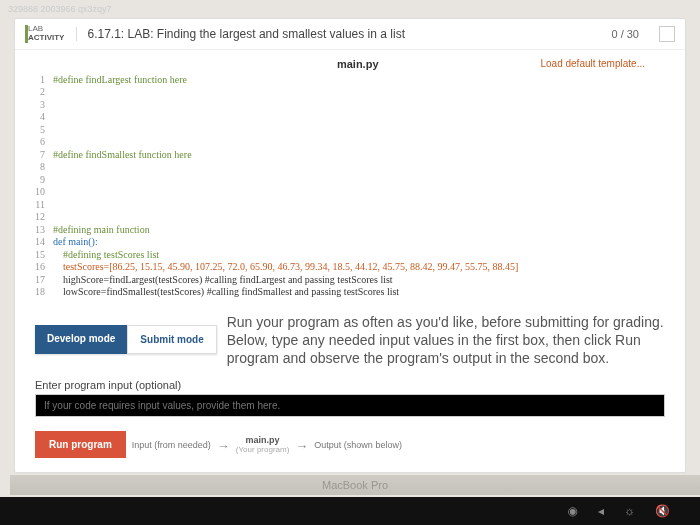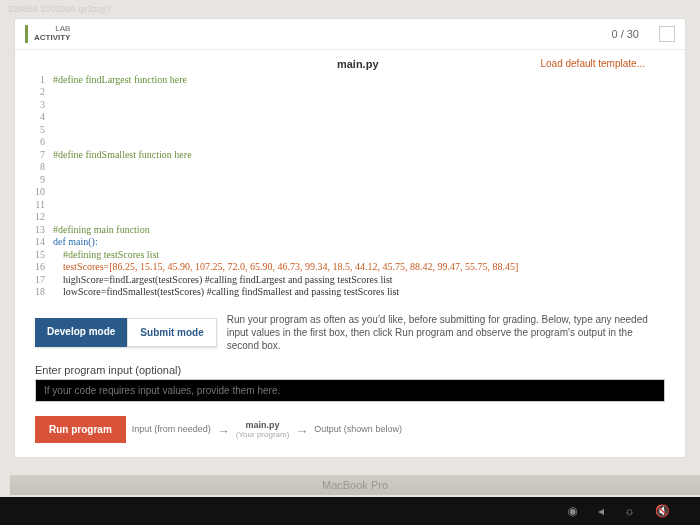--- a/index.html
+++ b/index.html
@@ -1,38 +1,38 @@
 <!DOCTYPE html>
 <html><head>
 <meta charset="utf-8">
 <style>
   * { box-sizing: border-box; margin: 0; padding: 0; }
   body { font-family: Arial, sans-serif; font-size: 11px; background: #e8e5e0; width: 700px; height: 525px; overflow: hidden; position: relative; }
   .watermark { position: absolute; top: 4px; left: 8px; color: #ccc; font-size: 9px; }
   .card { background: #fff; margin: 18px 14px 0 14px; border: 1px solid #ddd; border-radius: 2px; padding-bottom: 8px; }
   .header { display: flex; align-items: center; border-bottom: 1px solid #eee; padding: 6px 10px; }
-  .lab-tag { border-left: 3px solid #7a9b4a; padding-left: 6px; font-size: 8px; line-height: 1.1; color: #666; text-align: right; }
+  .lab-tag { border-left: 3px solid #7a9b4a; font-size: 8px; line-height: 1.1; color: #666; }
   .lab-tag .b { font-weight: bold; color: #555; }
   .title { font-size: 12px; color: #444; margin-left: 12px; padding-left: 10px; border-left: 1px solid #ddd; }
   .score { margin-left: auto; font-size: 11px; color: #666; display: flex; align-items: center; gap: 20px; }
   .score-box { width: 16px; height: 16px; border: 1px solid #ccc; }
   .filebar { display: flex; padding: 8px 40px 2px 40px; font-size: 11px; }
   .filename { margin-left: auto; margin-right: auto; font-weight: bold; color: #333; padding-left: 120px; }
   .load { color: #c85a1f; font-size: 10px; }
   .code { font-family: Liberation Serif, serif; font-size: 10px; padding: 2px 10px 6px 10px; color: #333; white-space: pre; overflow: hidden; line-height: 1.25; }
   .ln { display: inline-block; width: 20px; text-align: right; color: #999; margin-right: 8px; }
   .c1 { color: #6a8f3c; }
   .c2 { color: #2a6db0; }
   .c3 { color: #c85a1f; }
   .modes { display: flex; align-items: center; padding: 8px 20px; gap: 10px; }
   .mode-btns { display: flex; box-shadow: 0 1px 2px rgba(0,0,0,0.15); }
   .mode { padding: 8px 12px; font-size: 10px; font-weight: bold; cursor: pointer; }
   .mode.dev { background: #2a5a8a; color: #fff; }
   .mode.sub { background: #fff; color: #2a5a8a; border: 1px solid #ddd; }
-  .mode-desc { font-size: 10px; color: #555; line-height: 1.3; flex: 1; }
+  .mode-desc { font-size: 14px; color: #555; line-height: 1.3; flex: 1; }
   .input-sec { padding: 4px 20px 8px 20px; }
   .input-lbl { font-size: 11px; color: #444; margin-bottom: 3px; }
   .input-box { width: 100%; border: 1px solid #ccc; padding: 5px 8px; font-size: 10px; color: #999; background: #000000; }
   .runrow { display: flex; align-items: center; padding: 6px 20px; gap: 6px; font-size: 9px; color: #777; }
   .run-btn { background: #d9533a; color: #fff; padding: 8px 14px; font-size: 10px; font-weight: bold; border: none; cursor: pointer; }
   .arrow { font-size: 13px; color: #888; }
   .col { text-align: center; }
   .col .t { font-weight: bold; color: #555; font-size: 9px; }
   .col .s { color: #aaa; font-size: 8px; }
   .macbar { position: absolute; bottom: 30px; left: 10px; right: 0; text-align: center; color: #9a9690; font-size: 11px; background: linear-gradient(#d0ccc6,#c4c0ba); padding: 4px 0; }
@@ -42,20 +42,21 @@
 <body>
 
 <div class="watermark">329888 2003966 qx3zqy7</div>
 
 <div class="card">
   <div class="header">
     <div class="lab-tag">
       <div>LAB</div>
       <div class="b">ACTIVITY</div>
     </div>
+    <div class="title">6.17.1: LAB: Finding the largest and smallest values in a list</div>
     <div class="score">
       <span>0 / 30</span>
       <span class="score-box"></span>
     </div>
   </div>
 
   <div class="filebar">
     <span class="filename">main.py</span>
     <span class="load">Load default template...</span>
   </div>

